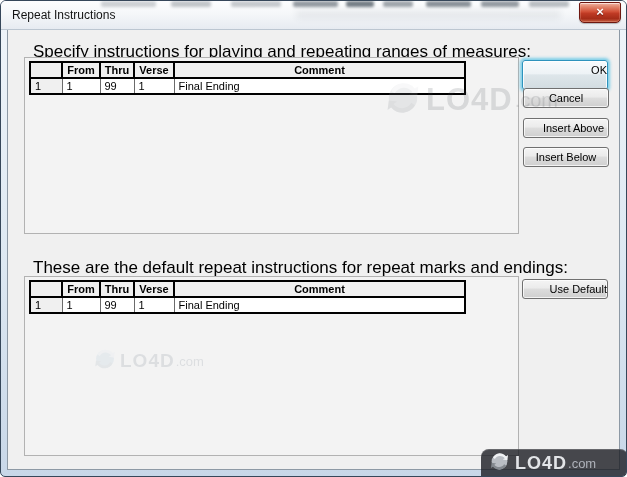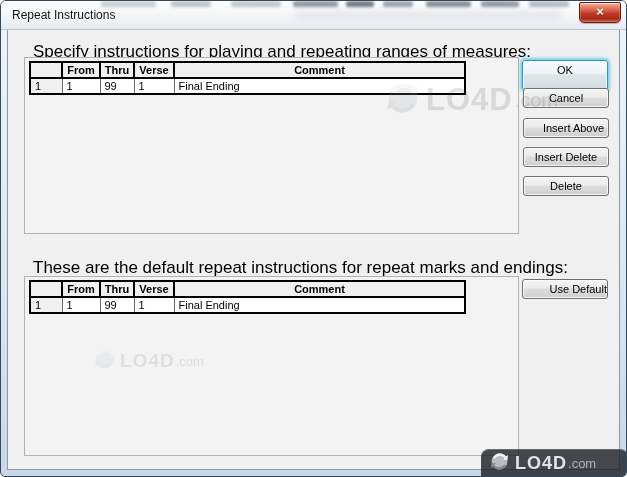--- a/index.html
+++ b/index.html
@@ -37,21 +37,21 @@
   table.grid td { border:1px solid #6b6b6b; background:#fff; font-size:11px; height:13px;
     padding:1px 4px; text-align:left; color:#000; white-space:nowrap; overflow:hidden; }
   table.grid td.rownum { background:#f0f0f0; }
   
   .btn { position:absolute; width:86px; height:20px; font-size:11px; color:#000;
     border:1px solid #707070; border-radius:3px; text-align:center; line-height:18px; cursor:default;
     background:linear-gradient(180deg,#f4f4f4 0%,#ebebeb 45%,#dddddd 50%,#cfcfcf 100%);
     box-shadow:inset 0 0 0 1px rgba(255,255,255,.75); }
   .btn.default { height:30px; border:1px solid #2e93bd;
     box-shadow:0 0 3px 2px rgba(86,194,228,.75), inset 0 0 0 1px rgba(255,255,255,.85);
-    background:linear-gradient(180deg,#f8fbfd 0%,#eef3f6 45%,#dee6ea 50%,#d2dce1 100%); }
+    background:linear-gradient(180deg,#f8fbfd 0%,#eef3f6 45%,#dee6ea 50%,#d2dce1 100%);text-align:right; }
   
   .wm { position:absolute; display:flex; align-items:center; pointer-events:none; }
   .wm .brand { letter-spacing:1px; }
   .wm-mid1 { left:383px; top:78px; opacity:.16; color:#4a4f55; }
   .wm-mid1 .brand { font-size:31px; font-weight:bold; margin-left:4px; }
   .wm-mid1 .suffix { font-size:20px; margin-left:2px; }
   .wm-mid2 { left:92px; top:346px; opacity:.13; color:#46566a; }
   .wm-mid2 .brand { font-size:19px; font-weight:bold; margin-left:3px; }
   .wm-mid2 .suffix { font-size:13px; margin-left:1px; }
   .wm-dark { left:480px; top:448px; width:147px; height:29px; background:rgba(27,29,35,.8);
@@ -110,22 +110,21 @@
           <td>1</td>
           <td>Final Ending</td>
         </tr>
       </tbody>
         </table>
     </div>
 
     <div class="btn default" style="left:514px; top:30px;">OK</div>
     <div class="btn" style="left:515px; top:58px;">Cancel</div>
     <div class="btn" style="left:515px; top:88px;padding-left:15px;">Insert Above</div>
-    <div class="btn" style="left:515px; top:117px;">Insert Delete</div>
-    <div class="btn" style="left:515px; top:146px;">Delete</div>
+    <div class="btn" style="left:515px; top:117px;">Insert Below</div>
 
     <div class="label" style="left:25px; top:228px;">These are the default repeat instructions for repeat marks and endings:</div>
 
     <div class="groupbox" style="left:16px; top:246px; width:495px; height:180px;">
       <table class="grid">
         <colgroup>
             <col style="width:32px">
             <col style="width:38px">
             <col style="width:34px">
             <col style="width:40px">

